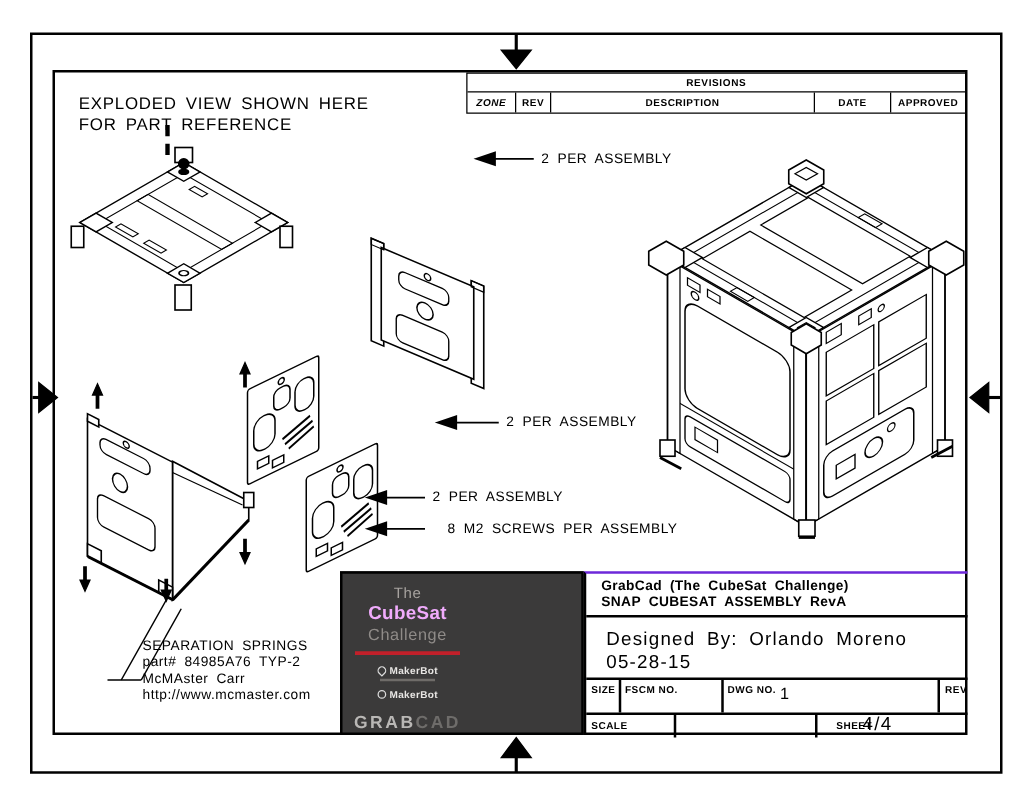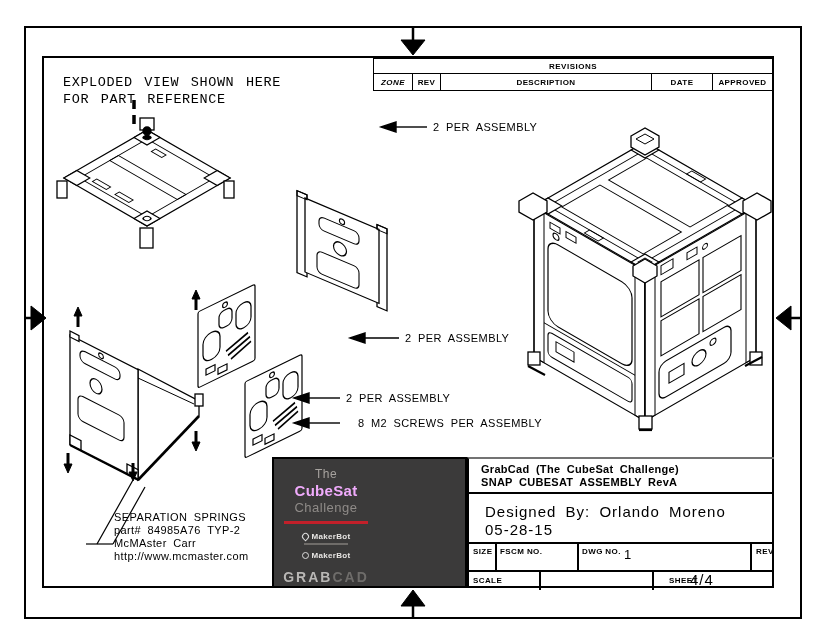--- a/index.html
+++ b/index.html
@@ -254,21 +254,21 @@
     <line x1="92" y1="36" x2="58" y2="82" stroke-width="1"></line>
     <circle cx="28" cy="44" r="3" fill="none" stroke-width="1"></circle>
     <rect x="20" y="30" width="8" height="5" fill="none" stroke-width="1"></rect>
     <rect x="30" y="34" width="8" height="5" fill="none" stroke-width="1"></rect>
     <line x1="6" y1="26" x2="6" y2="76" stroke-width="2"></line>
     <line x1="98" y1="26" x2="98" y2="76" stroke-width="2"></line>
     <line x1="52" y1="50" x2="52" y2="100" stroke-width="2"></line>
   </g>
 </svg>
 
-<div class="abs cad" style="left:63px;top:74px;font-size:13.5px;line-height:17px;font-family:Liberation Mono, monospace;">
+<div class="abs cad" style="left:63px;top:74px;font-size:13.5px;line-height:17px;">
   <div>EXPLODED VIEW SHOWN HERE</div>
   <div>FOR PART REFERENCE</div>
 </div>
 
 <div class="abs cad-sm" style="left:433px;top:121px;">2 PER ASSEMBLY</div>
 <div class="abs cad-sm" style="left:405px;top:332px;">2 PER ASSEMBLY</div>
 <div class="abs cad-sm" style="left:346px;top:392px;">2 PER ASSEMBLY</div>
 <div class="abs cad-sm" style="left:358px;top:417px;">8 M2 SCREWS PER ASSEMBLY</div>
 
 <div class="abs cad-sm" style="left:114px;top:511px;line-height:13px;">
@@ -303,21 +303,21 @@
     <div class="sponsor">
       <span class="circ-m"></span>
       <span>MakerBot</span>
     </div>
     <div class="grabcad">
       <span class="g1">GRAB</span><span class="g2">CAD</span>
     </div>
   </div>
 </div>
 
-<div class="abs" style="left:467px;top:457px;width:307px;height:131px;border-top:2px solid #737373;border-left:2px solid #000;box-sizing:border-box;">
+<div class="abs" style="left:467px;top:457px;width:307px;height:131px;border-top:2px solid #6d28d9;border-left:2px solid #000;box-sizing:border-box;">
 
   <div class="abs tb-line" style="left:0;top:33px;width:100%;height:2px;"></div>
   <div class="abs tb-line" style="left:0;top:83px;width:100%;height:2px;"></div>
   <div class="abs tb-line" style="left:0;top:111px;width:100%;height:2px;"></div>
 
   <div class="abs tb-proj" style="left:12px;top:4px;">
     <div>GrabCad (The CubeSat Challenge)</div>
     <div>SNAP CUBESAT ASSEMBLY RevA</div>
   </div>
 

